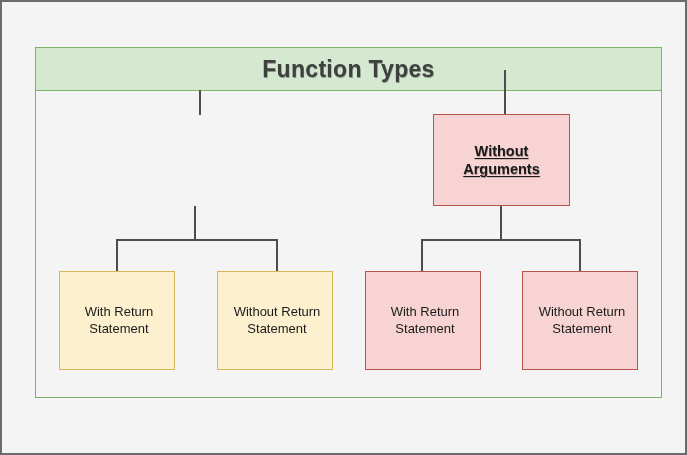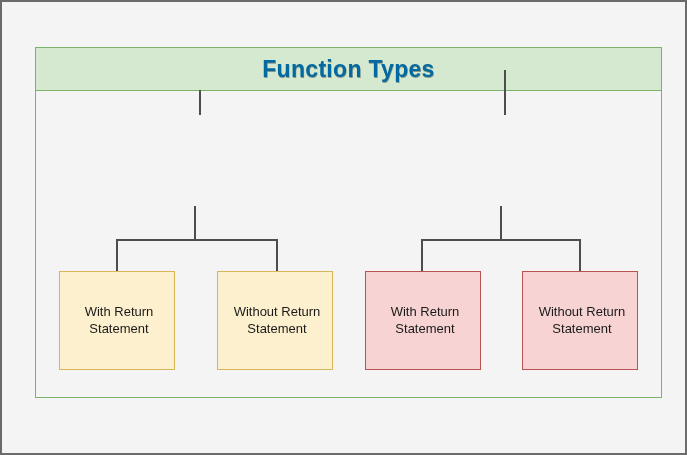--- a/index.html
+++ b/index.html
@@ -43,21 +43,21 @@
     background: #d5e8d0;
     border: 1px solid #7cb36a;
     box-sizing: border-box;
     display: flex;
     align-items: center;
     justify-content: center;
   }
   .title-text {
     font-size: 23px;
     font-weight: bold;
-    color: #0369a1;
+    color: #404040;
     letter-spacing: 0.3px;
     line-height: 1;
     text-shadow: 0.5px 0.5px 0 rgba(0,0,0,0.35);
   }
 
   
   .node {
     position: absolute;
     box-sizing: border-box;
     display: flex;
@@ -146,20 +146,23 @@
   <div class="conn h" id="conn-left-bar"></div>
   <div class="conn v" id="conn-left-drop-a"></div>
   <div class="conn v" id="conn-left-drop-b"></div>
 
   <div class="conn v" id="conn-right-stem"></div>
   <div class="conn h" id="conn-right-bar"></div>
   <div class="conn v" id="conn-right-drop-a"></div>
   <div class="conn v" id="conn-right-drop-b"></div>
 
 
+  <div class="node pink parent" id="node-without-arguments">
+    <span class="node-label">Without Arguments</span>
+  </div>
 
   <div class="node yellow leaf" id="node-with-args-with-return">
     <span class="node-label">With Return Statement</span>
   </div>
 
   <div class="node yellow leaf" id="node-with-args-without-return">
     <span class="node-label">Without Return Statement</span>
   </div>
 
   <div class="node pink leaf" id="node-without-args-with-return">

